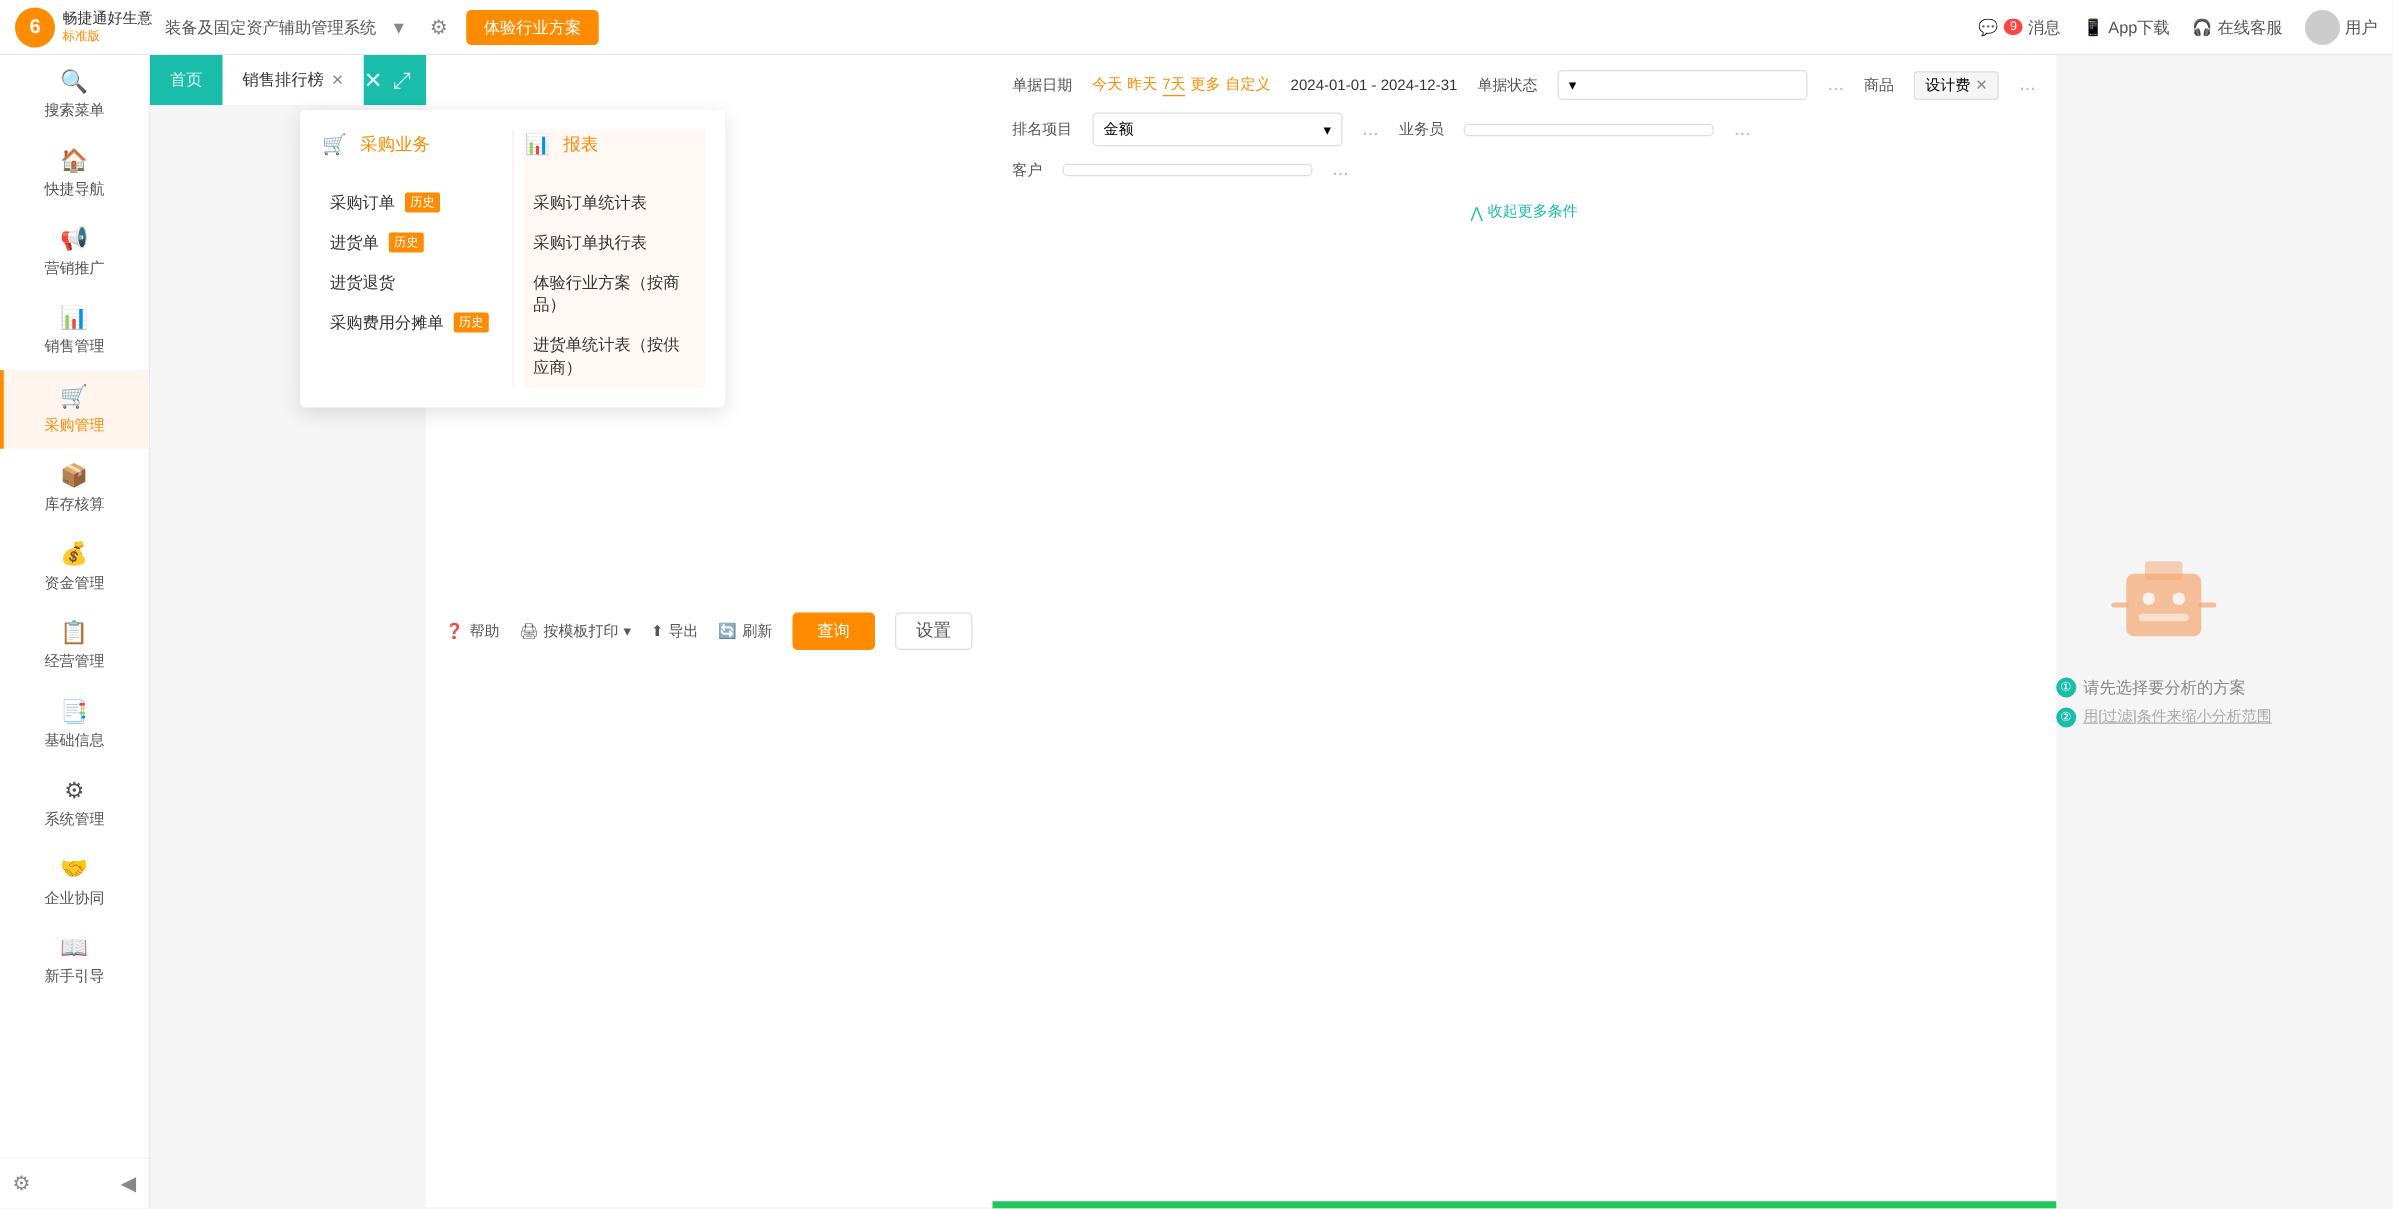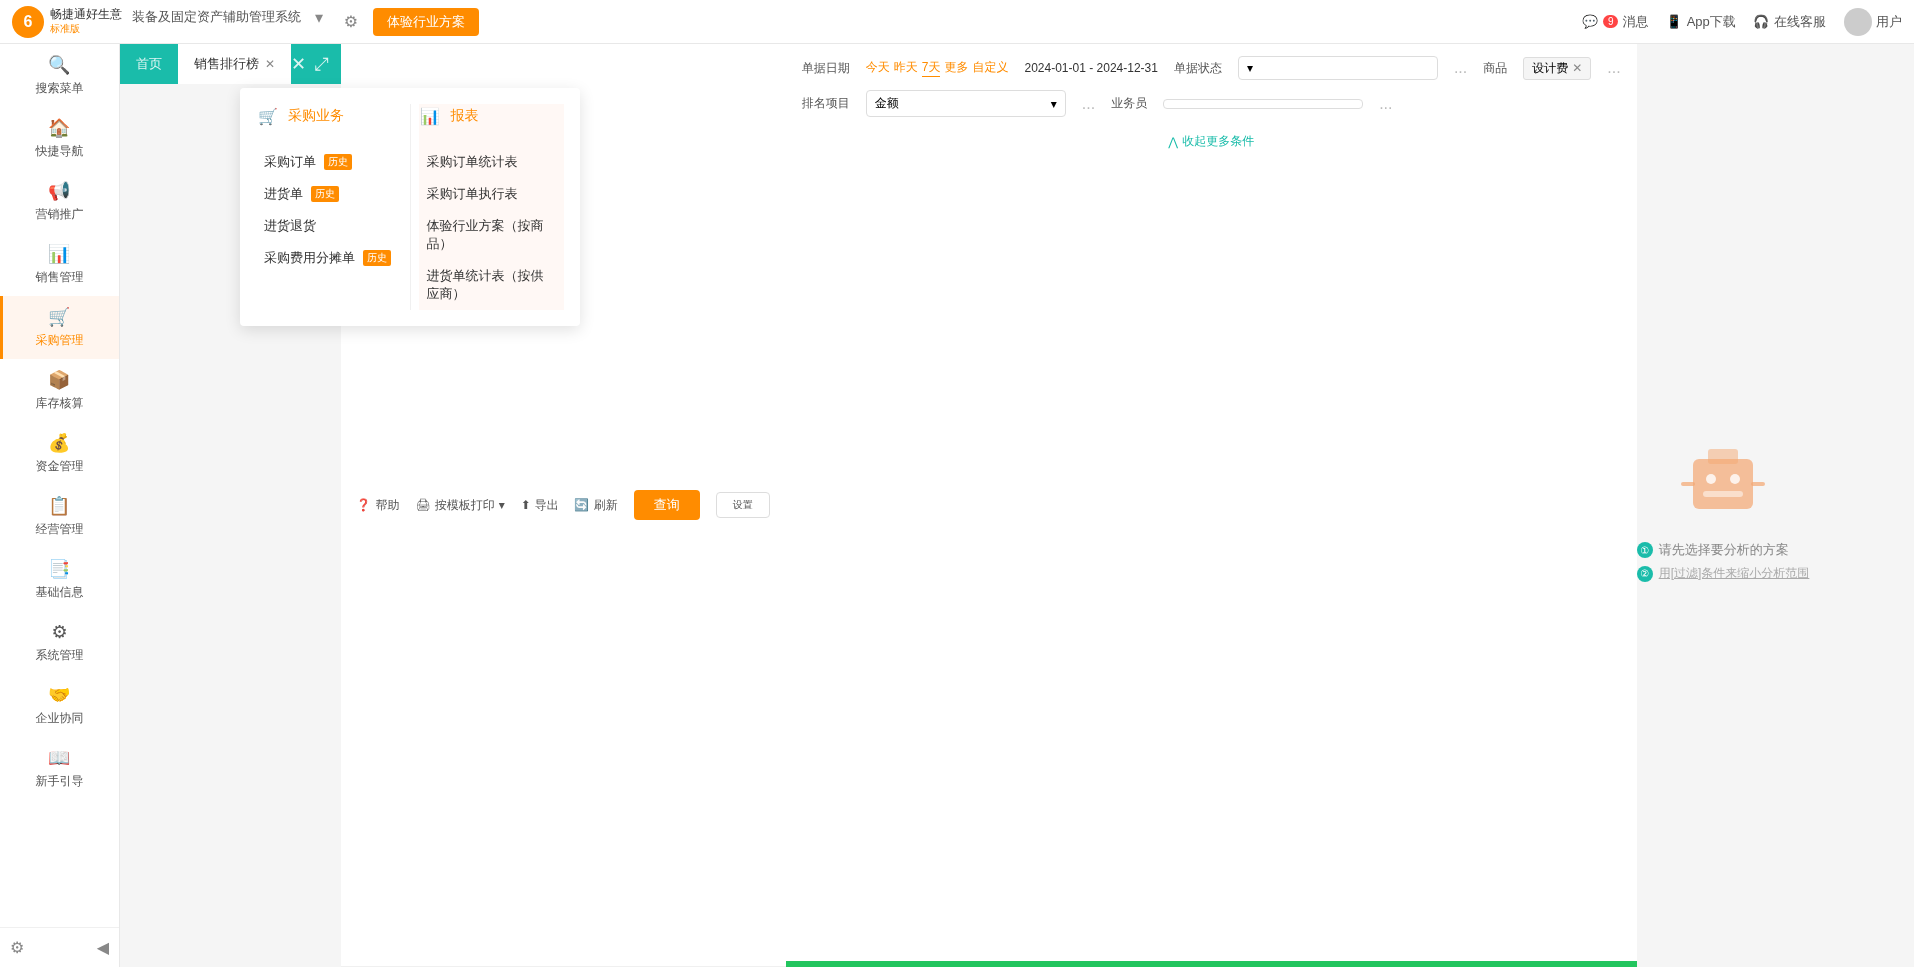--- a/index.html
+++ b/index.html
@@ -26,20 +26,21 @@
       background: #ff8c00;
       border-radius: 50%;
       display: flex; align-items: center; justify-content: center;
       color: #fff; font-size: 16px; font-weight: bold;
     }
     .logo-text { font-size: 12px; color: #333; line-height: 1.3; }
     .logo-sub { font-size: 10px; color: #ff8c00; }
     .topbar-mid {
       flex: 1;
       display: flex;
+      align-items: center;
       gap: 8px;
     }
     .system-title {
       font-size: 13px;
       color: #555;
     }
     .topbar-dropdown {
       width: 20px; height: 20px;
       display: flex; align-items: center; justify-content: center;
       cursor: pointer; color: #888;
@@ -197,21 +198,21 @@
       padding: 6px 20px;
       font-size: 13px;
       cursor: pointer;
     }
     .toolbar-btn-white {
       background: #fff;
       color: #555;
       border: 1px solid #ddd;
       border-radius: 4px;
       padding: 5px 16px;
-      font-size: 10px;
+      font-size: 14px;
       cursor: pointer;
     }
 
     
     .filter-area {
       background: #fff;
       padding: 12px 16px;
       border-bottom: 6px solid #22c55e;
     }
     .filter-row {
@@ -518,20 +519,25 @@
         <div class="filter-select" style="min-width:200px;">
           <span>金额</span>
           <span style="margin-left:auto;">▾</span>
         </div>
         <span class="more-dots">...</span>
 
         <span class="filter-label">业务员</span>
         <div class="filter-select" style="min-width:200px;"></div>
         <span class="more-dots">...</span>
       </div>
+      <div class="filter-row">
+        <span class="filter-label">客户</span>
+        <div class="filter-select" style="min-width:200px;"></div>
+        <span class="more-dots">...</span>
+      </div>
       <div class="collapse-btn">
         <span>⋀</span>
         <span>收起更多条件</span>
       </div>
     </div>
 
     <div class="empty-state">
       <div style="width:120px;height:100px;position:relative;">
         
         <svg width="120" height="100" viewBox="0 0 120 100">

